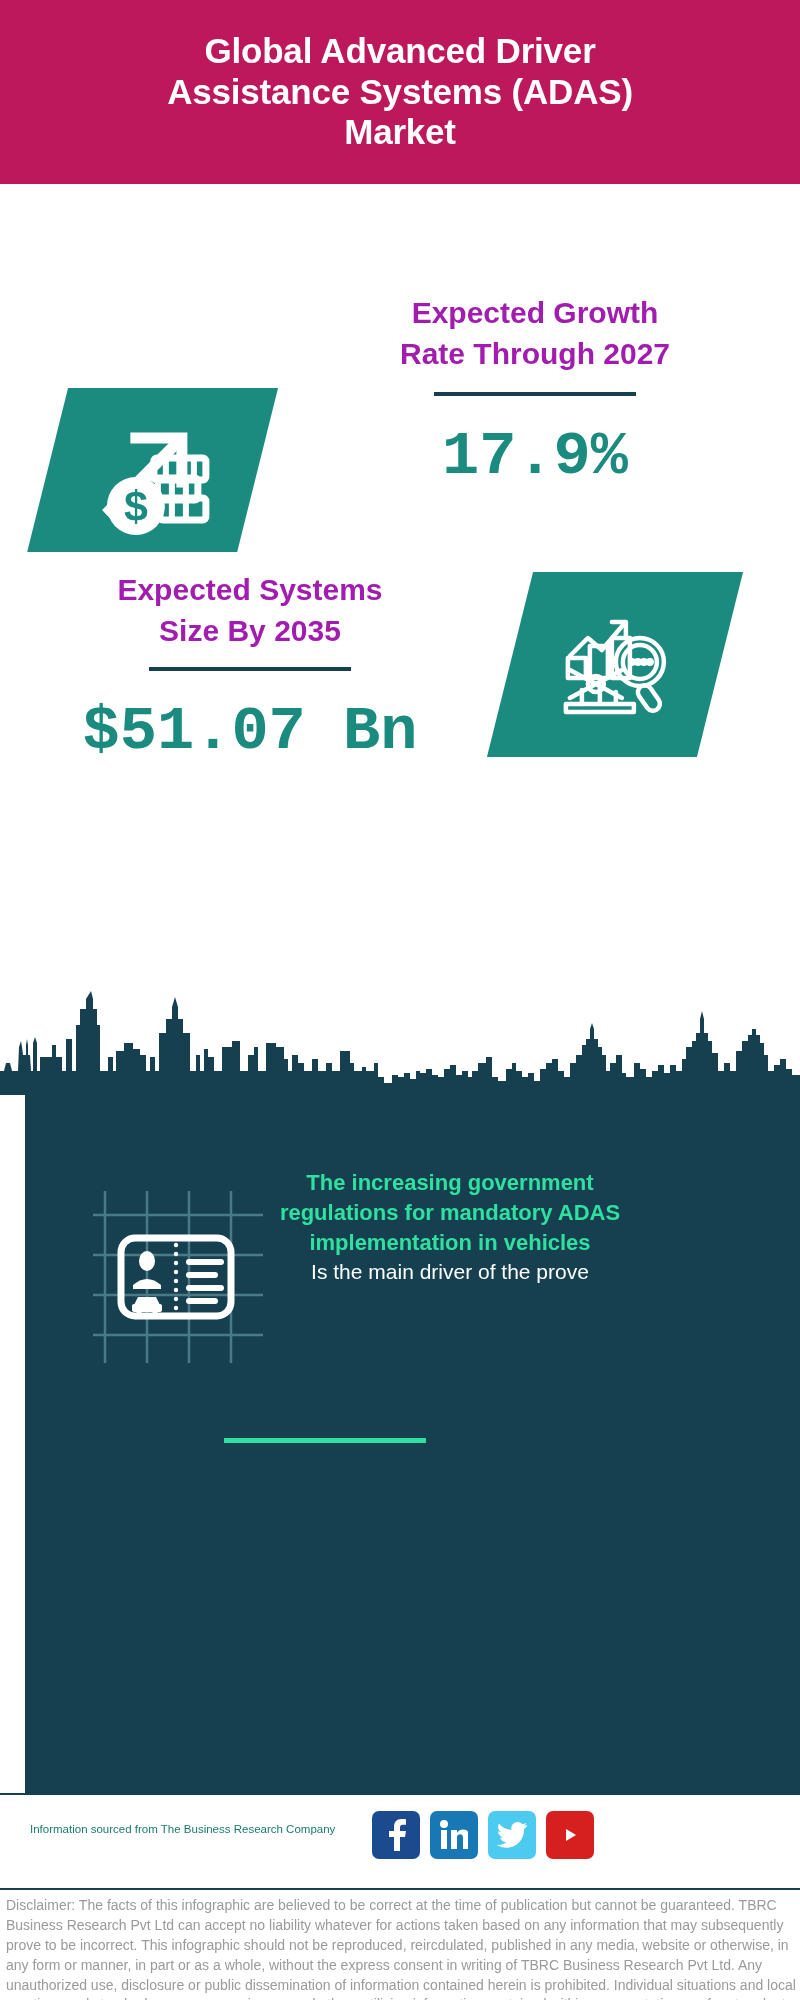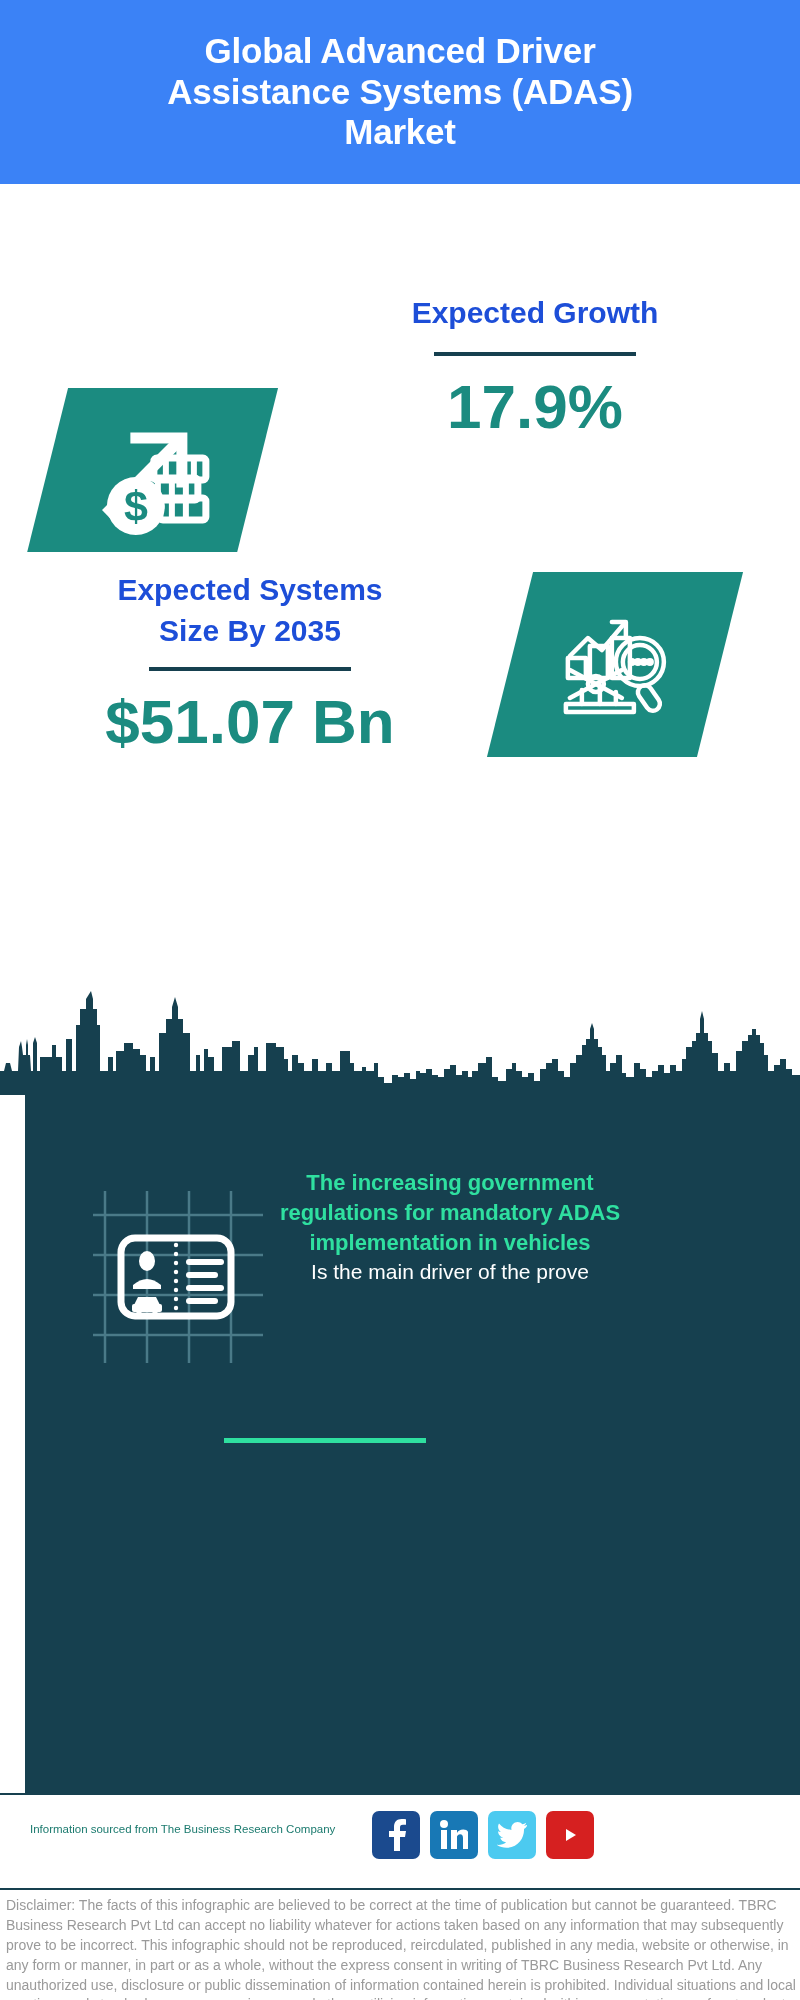--- a/index.html
+++ b/index.html
@@ -8,21 +8,21 @@
     background:#ffffff;
     font-family:"Liberation Sans", sans-serif;
     overflow:hidden;
     position:relative;
   }
   .page{position:relative;width:800px;height:2000px;background:#fff;}
 
   
   .header{
     position:absolute;left:0;top:0;width:800px;height:184px;
-    background:#3b82f6;
+    background:#be185d;
     display:flex;align-items:center;justify-content:center;
   }
   .header-title{
     color:#ffffff;
     font-size:35px;font-weight:bold;line-height:1.17;
     text-align:center;width:560px;
     letter-spacing:-0.2px;
   }
 
   
@@ -34,27 +34,27 @@
   }
   .para-left{
     left:45px;top:140px;width:210px;height:185px;
     transform:skewX(-14deg);
   }
   .para-left .glyph{transform:skewX(14deg);}
   .growth-text{
     position:absolute;left:285px;top:45px;width:500px;text-align:center;
   }
   .lbl-dark{
-    color:#1d4ed8;font-size:30px;font-weight:bold;line-height:1.35;
+    color:#a21caf;font-size:30px;font-weight:bold;line-height:1.35;
   }
   .rule-dark{
     width:202px;height:4px;background:#16404f;margin:18px auto 0 auto;
   }
   .big-green{
-    color:#1b8b80;font-size:62px;font-weight:bold;line-height:1.05;margin-top:18px;
+    color:#1b8b80;font-size:62px;font-weight:bold;line-height:1.05;margin-top:28px;font-family:Liberation Mono, monospace;
   }
 
   
   .sec-size{position:absolute;left:0;top:552px;width:800px;height:240px;background:#fff;}
   .size-text{position:absolute;left:25px;top:18px;width:450px;text-align:center;}
   .rule-dark2{width:202px;height:4px;background:#16404f;margin:16px auto 0 auto;}
   .para-right{
     left:510px;top:20px;width:210px;height:185px;
     transform:skewX(-14deg);
   }
@@ -142,20 +142,21 @@
           <line x1="96" y1="78" x2="96" y2="100" stroke="#fff" stroke-width="6"></line>
 
           <circle cx="46" cy="86" cy2="0" r="29" fill="#fff"></circle>
           <text x="46" y="101" font-family="&quot;Liberation Sans&quot;, sans-serif" font-size="43" font-weight="bold" fill="#1b8b80" text-anchor="middle">$</text>
         </svg>
       </span>
     </div>
 
     <div class="growth-text">
       <div class="lbl-dark">Expected Growth</div>
+      <div class="lbl-dark">Rate Through 2027</div>
       <div class="rule-dark"></div>
       <div class="big-green">17.9%</div>
     </div>
   </div>
 
   <div class="sec-size">
     <div class="size-text">
       <div class="lbl-dark">Expected Systems</div>
       <div class="lbl-dark">Size By 2035</div>
       <div class="rule-dark2"></div>

